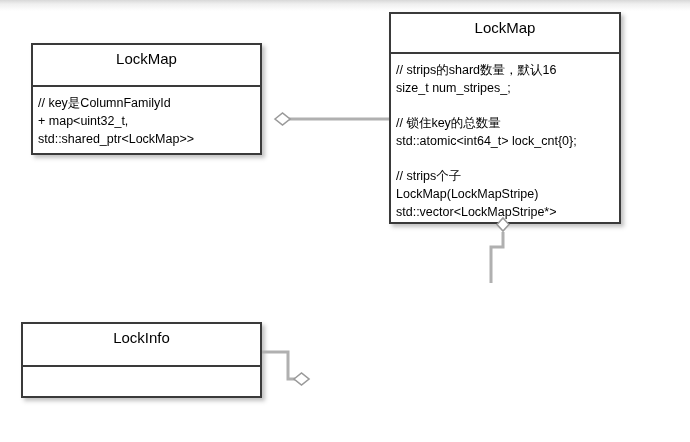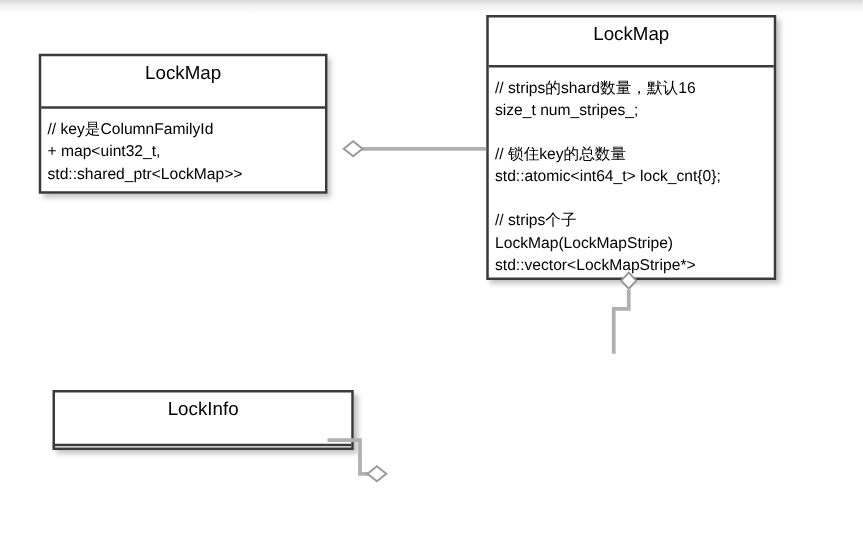--- a/index.html
+++ b/index.html
@@ -54,21 +54,21 @@
   }
   .uml-body.compact {
     padding-top: 3px;
     line-height: 1.4;
   }
 
   
   #box-lockmaps      { left: 31px;  top: 43px;  width: 231px; height: 112px; }
   #box-lockmap       { left: 389px; top: 12px;  width: 232px; height: 212px; }
   #box-lockmapstripe { left: 311px; top: 283px; width: 362px; height: 142px; }
-  #box-lockinfo      { left: 21px;  top: 312px; width: 241px; height: 48px; margin-left: 21px;  }
+  #box-lockinfo      { left: 21px;  top: 322px; width: 241px; height: 76px;  }
 
   
   .edge-layer {
     position: absolute;
     left: 0;
     top: 0;
     width: 690px;
     height: 442px;
     pointer-events: none;
   }

